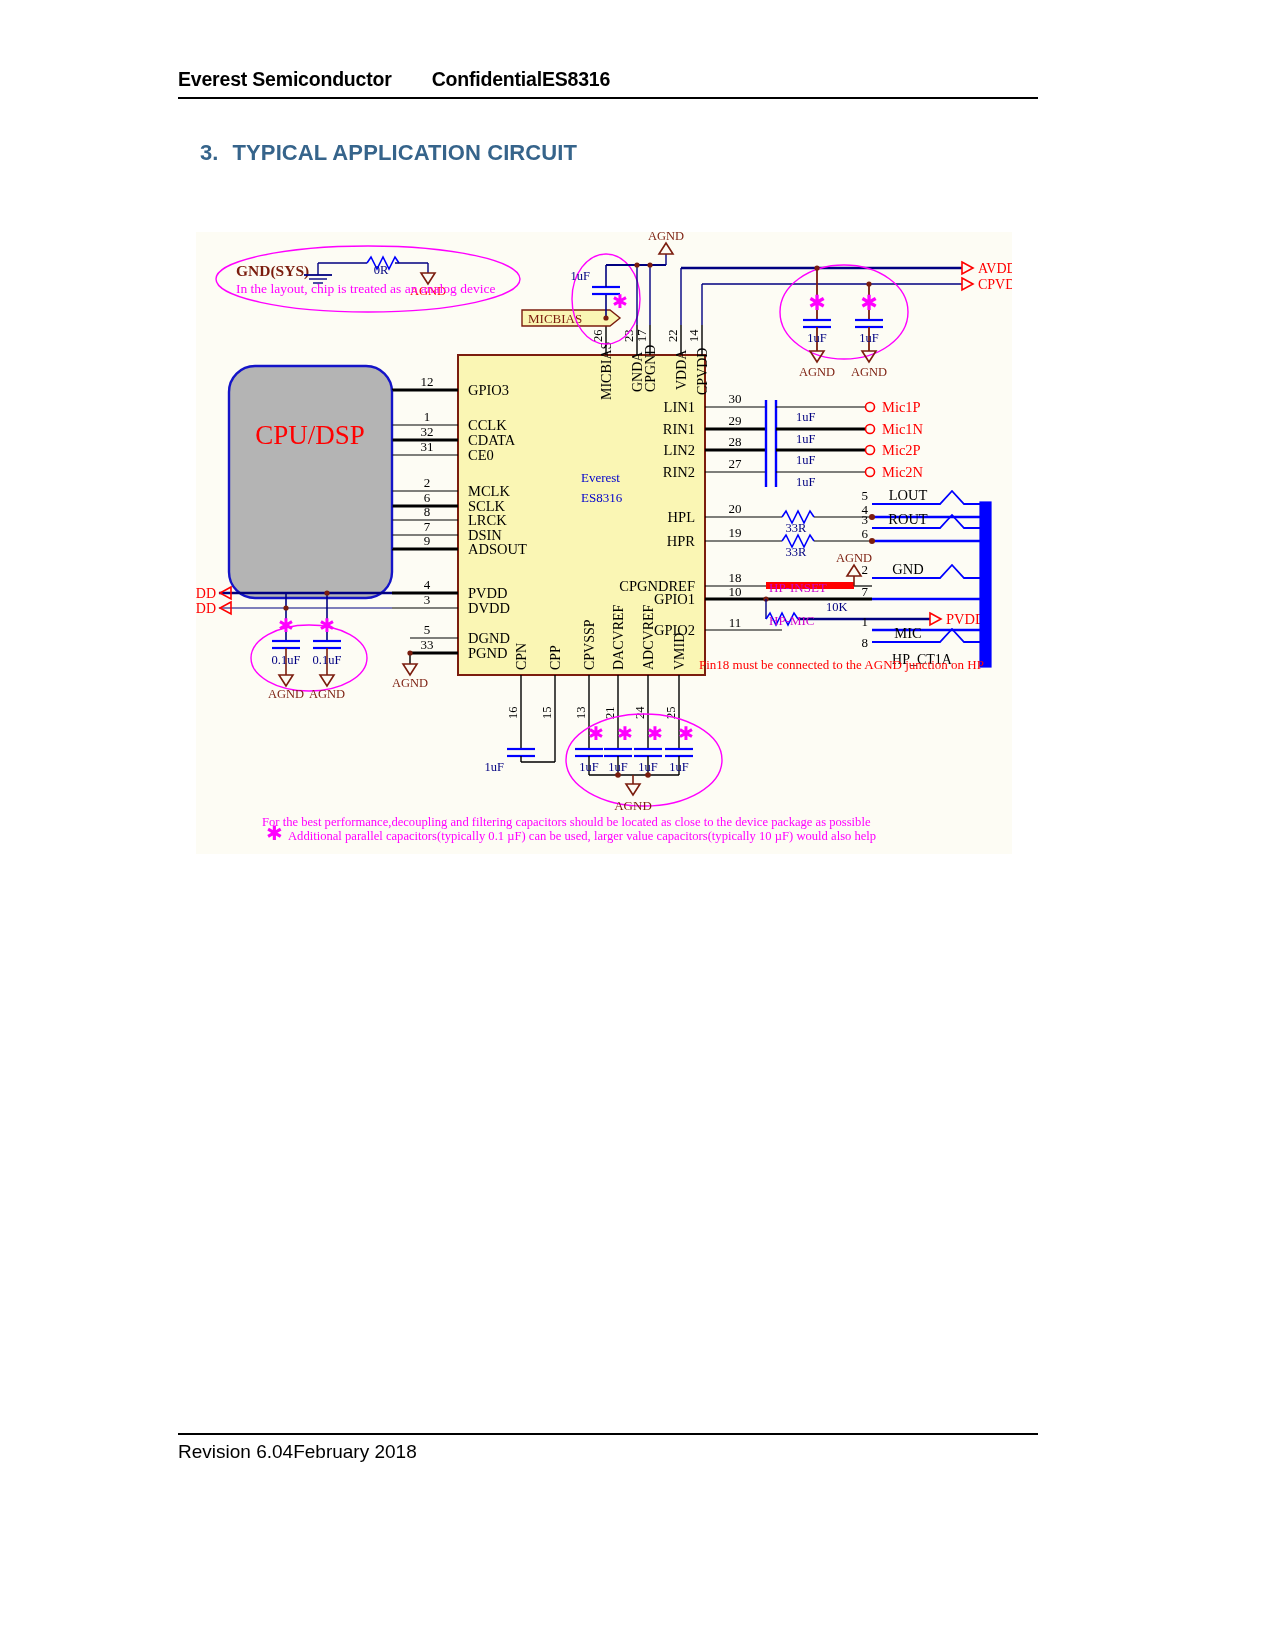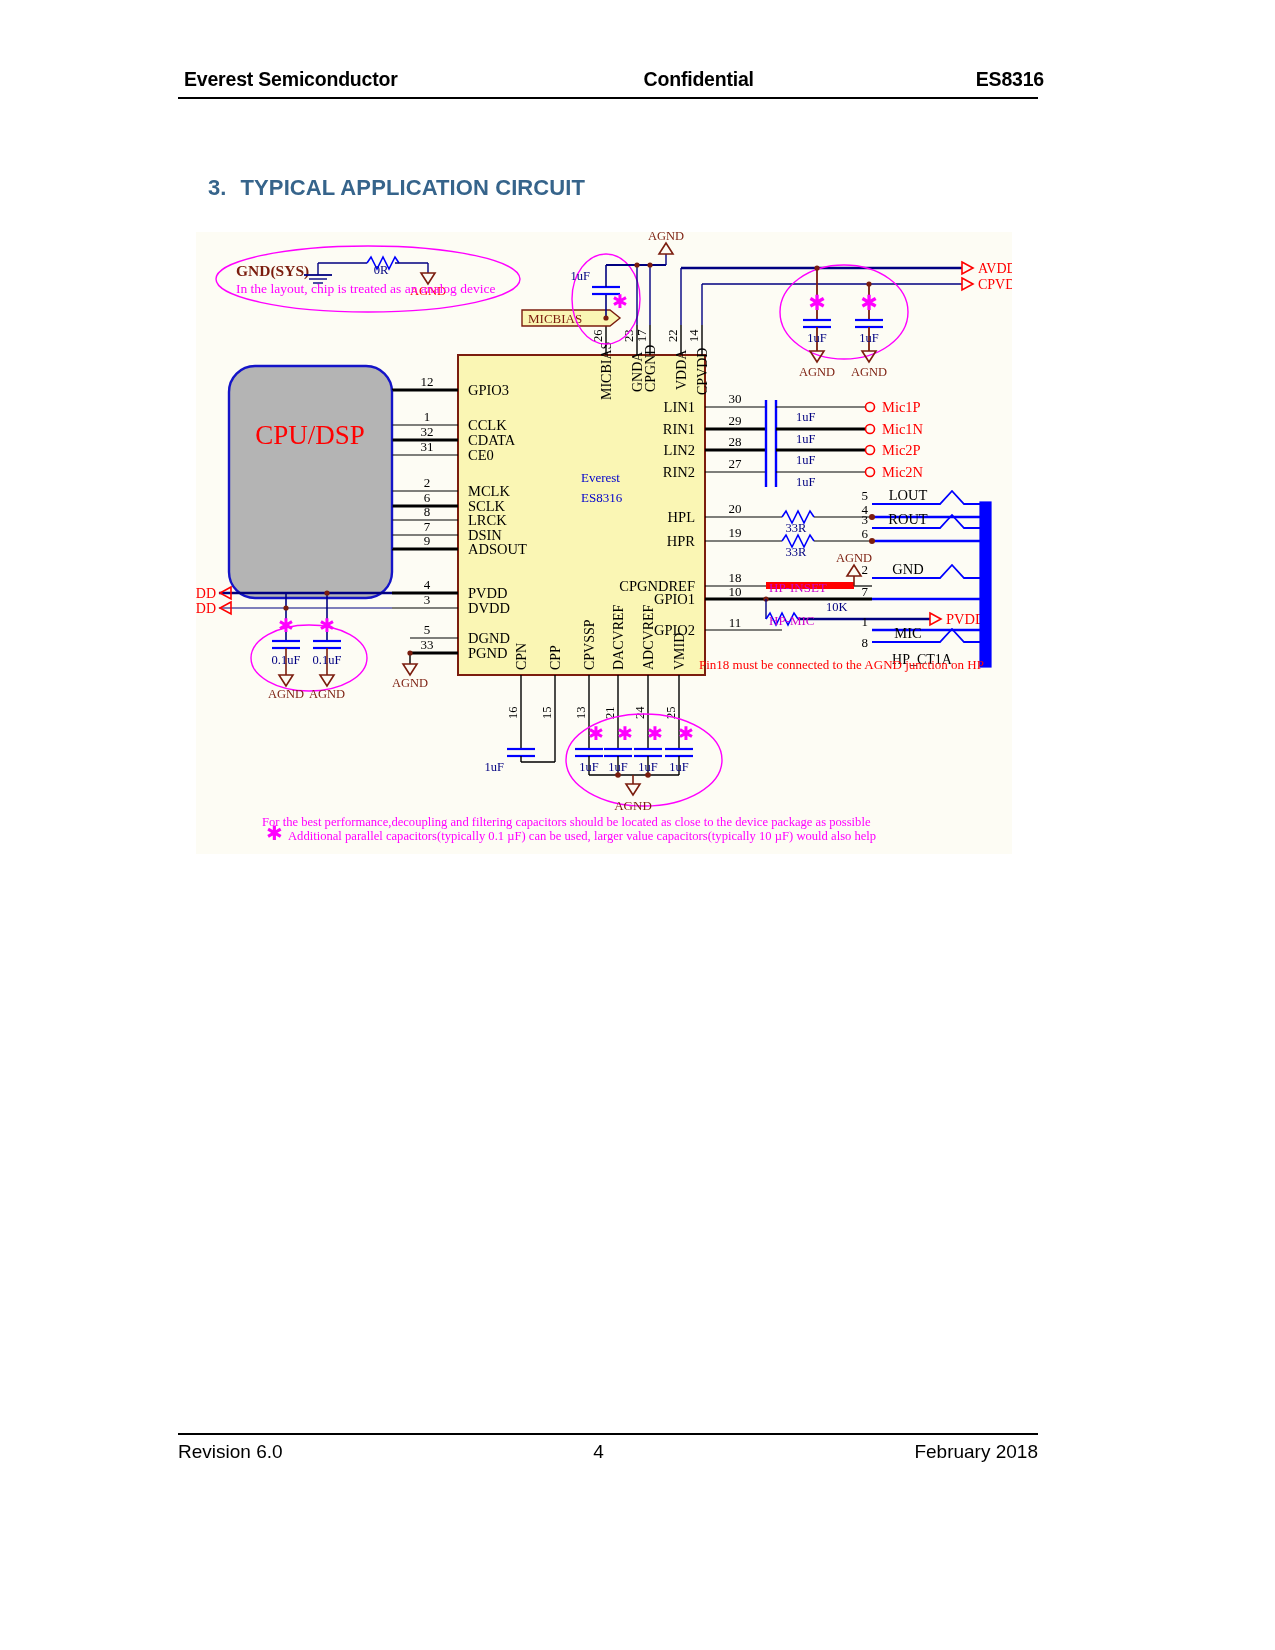--- a/index.html
+++ b/index.html
@@ -15,45 +15,43 @@
   }
   .page {
     position: relative;
     width: 1275px; height: 1650px;
     background: #fff;
   }
 
   
   .hdr {
     position: absolute;
-    left: 184px; top: 68px; width: 860px;
+    left: 178px; top: 68px; width: 860px;
     display: flex;
-    justify-content: space-between;
     align-items: baseline;
     font-weight: bold;
     font-size: 19.5px;
     color: #000;
     letter-spacing: -0.2px;
   }
   .hdr-rule {
     position: absolute;
     left: 178px; top: 97px; width: 860px;
     border-bottom: 2.2px solid #000;
   }
-  .hdr .mid { margin-left: 24px; }
+  .hdr .mid { margin-left: 40px; }
 
   
   .sect {
     position: absolute;
-    left: 208px; top: 140px;
+    left: 200px; top: 140px;
     font-weight: bold;
     font-size: 22px;
     color: #36648b;
     letter-spacing: 0.1px;
-    margin-top: 35px;
   }
   .sect .num { margin-right: 14px; }
 
   
   .schem {
     position: absolute;
     left: 196px; top: 232px;
     width: 816px; height: 622px;
     background: #fdfcf4;
     overflow: hidden;
@@ -63,21 +61,20 @@
   
   .ftr-rule {
     position: absolute;
     left: 178px; top: 1433px; width: 860px;
     border-bottom: 2.2px solid #000;
   }
   .ftr {
     position: absolute;
     left: 178px; top: 1441px; width: 860px;
     display: flex;
-    justify-content: space-between;
     font-size: 19px;
     color: #000;
   }
   .ftr2 {
     position: absolute;
     left: 178px; top: 1470px; width: 860px;
     text-align: center;
     font-size: 19px;
     color: #000;
   }

